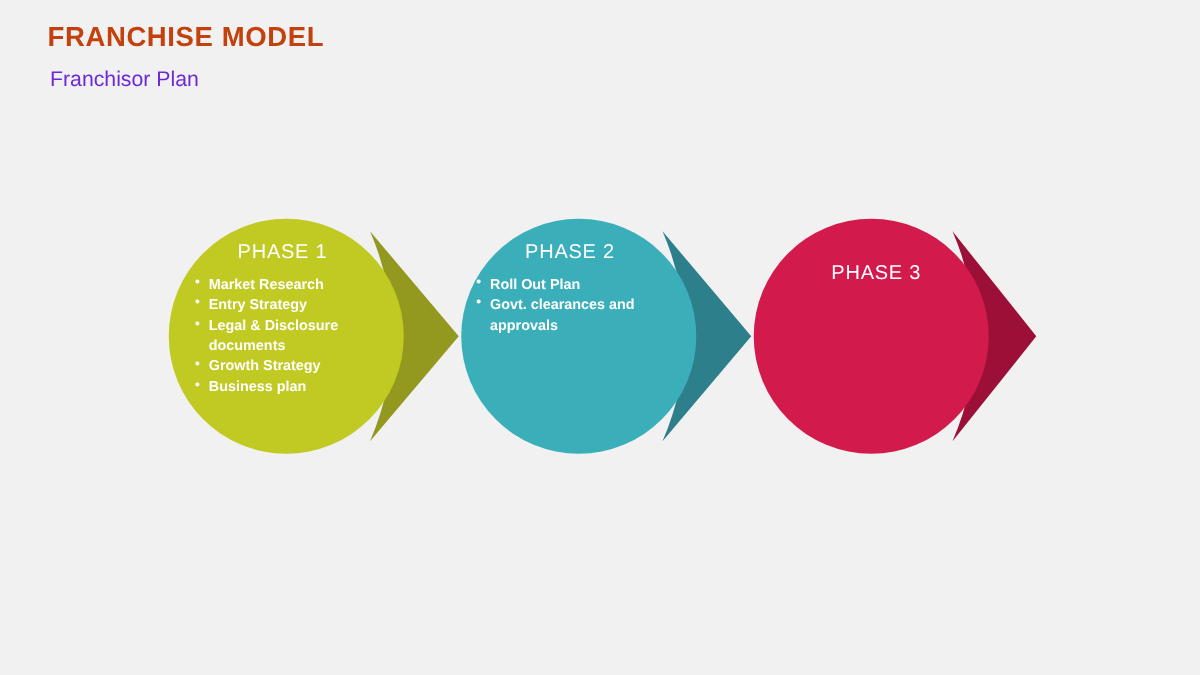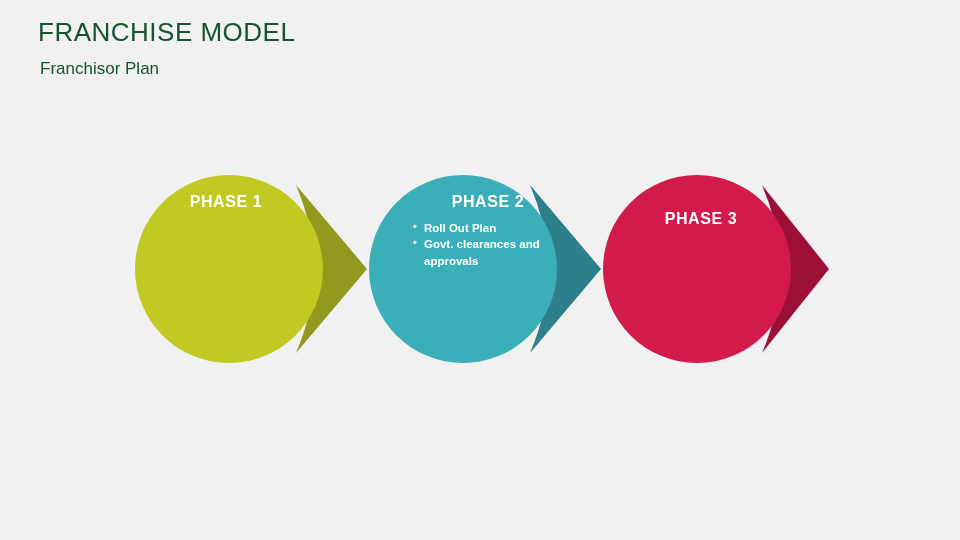--- a/index.html
+++ b/index.html
@@ -15,32 +15,32 @@
     position: relative;
   }
 
   
   .title-block {
     position: absolute;
     left: 38px;
     top: 18px;
   }
   .deck-title {
-    font-size: 26px;
-    font-weight: normal;
-    color: #14532d;
+    font-size: 22px;
+    font-weight: bold;
+    color: #c2410c;
     letter-spacing: 0.5px;
     line-height: 1.1;
     margin: 0;
     white-space: nowrap;
   }
   .deck-subtitle {
     font-size: 17px;
     font-weight: normal;
-    color: #14532d;
+    color: #6d28d9;
     margin: 12px 0 0 2px;
     white-space: nowrap;
   }
 
   
   .diagram {
     position: absolute;
     left: 0;
     top: 0;
     width: 960px;
@@ -54,21 +54,21 @@
     height: 540px;
   }
 
   
   .phase-text {
     position: absolute;
     color: #ffffff;
   }
   .phase-heading {
     font-size: 16px;
-    font-weight: bold;
+    font-weight: normal;
     letter-spacing: 0.6px;
     text-align: center;
     margin: 0 0 9px 0;
     white-space: nowrap;
   }
   .phase-list {
     list-style: none;
     margin: 0;
     padding: 0;
     font-size: 11.5px;
@@ -85,21 +85,21 @@
     position: absolute;
     left: 1px;
     top: -1px;
     font-size: 11px;
     color: #ffffff;
   }
 
   
   #phase-text-1 { left: 155px; top: 193px; width: 150px; }
   #phase-text-1 .phase-heading { width: 142px; }
-  #phase-text-2 { left: 412px; top: 193px; width: 160px; }
+  #phase-text-2 { left: 380px; top: 193px; width: 160px; }
   #phase-text-2 .phase-heading { width: 152px; }
   #phase-text-3 { left: 626px; top: 193px; width: 158px; }
   #phase-text-3 .phase-heading { width: 150px; margin-top: 17px; }
 </style>
 </head>
 <body>
 
 <div class="title-block">
   <h1 class="deck-title">FRANCHISE MODEL</h1>
   <h2 class="deck-subtitle">Franchisor Plan</h2>
@@ -122,20 +122,27 @@
     </g>
 
     <g>
       <path d="M 762 185 Q 798 269 762 353 L 829 269 Z" fill="#9c1038"></path>
       <circle cx="697" cy="269" r="94" fill="#d21a4c"></circle>
     </g>
   </svg>
 
   <div class="phase-text" id="phase-text-1">
     <div class="phase-heading">PHASE 1</div>
+    <ul class="phase-list">
+      <li>Market Research</li>
+      <li>Entry Strategy</li>
+      <li>Legal &amp; Disclosure documents</li>
+      <li>Growth Strategy</li>
+      <li>Business plan</li>
+    </ul>
   </div>
 
   <div class="phase-text" id="phase-text-2">
     <div class="phase-heading">PHASE 2</div>
     <ul class="phase-list">
       <li>Roll Out Plan</li>
       <li>Govt. clearances and approvals</li>
     </ul>
   </div>
 

